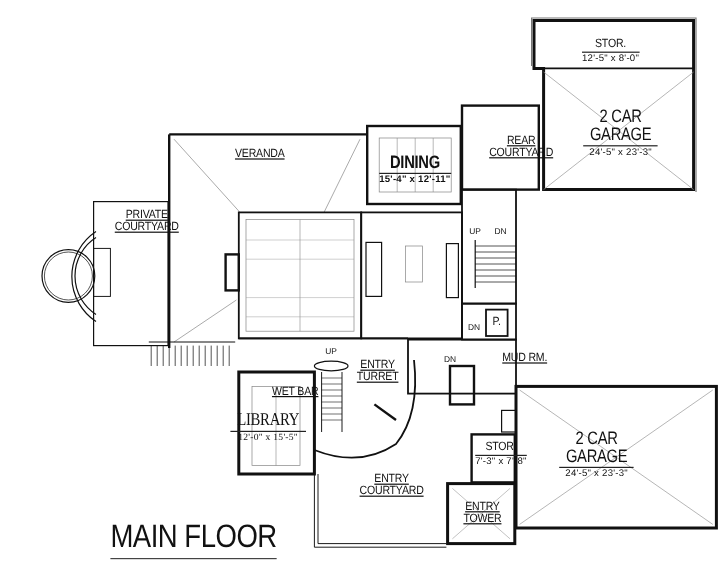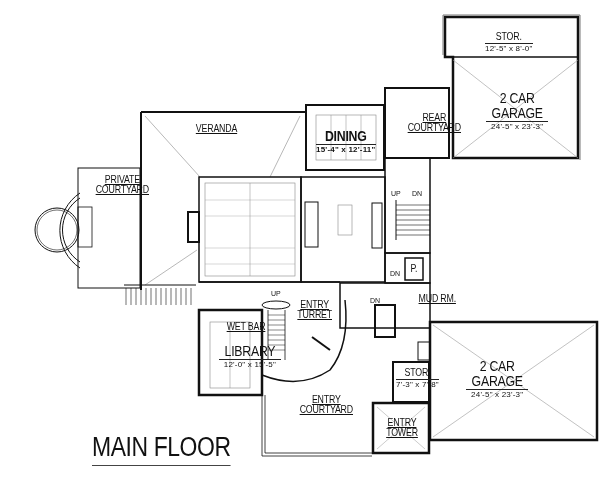--- a/index.html
+++ b/index.html
@@ -184,21 +184,21 @@
     <span class="name">PRIVATE</span>
     <span class="name">COURTYARD</span>
   </div>
   <div class="lbl sm ul" style="left:224px; top:294px;margin-top:28px;">
     <span class="name">WET BAR</span>
   </div>
   <div class="lbl sm ul" style="left:295px; top:300px;">
     <span class="name">ENTRY</span>
     <span class="name">TURRET</span>
   </div>
-  <div class="lbl med" style="left:219px; top:343px;">
+  <div class="lbl med" style="left:192px; top:343px;font-family:Liberation Serif, serif;">
     <span class="name">LIBRARY</span>
     <span class="dim">12'-0" x 15'-5"</span>
   </div>
   <div class="lbl sm ul" style="left:392px; top:294px;margin-left:24px;">
     <span class="name">MUD RM.</span>
   </div>
   <div class="lbl sm" style="left:410px; top:264px;">
     <span class="name">P.</span>
   </div>
   <div class="lbl sm" style="left:396px; top:368px;">

